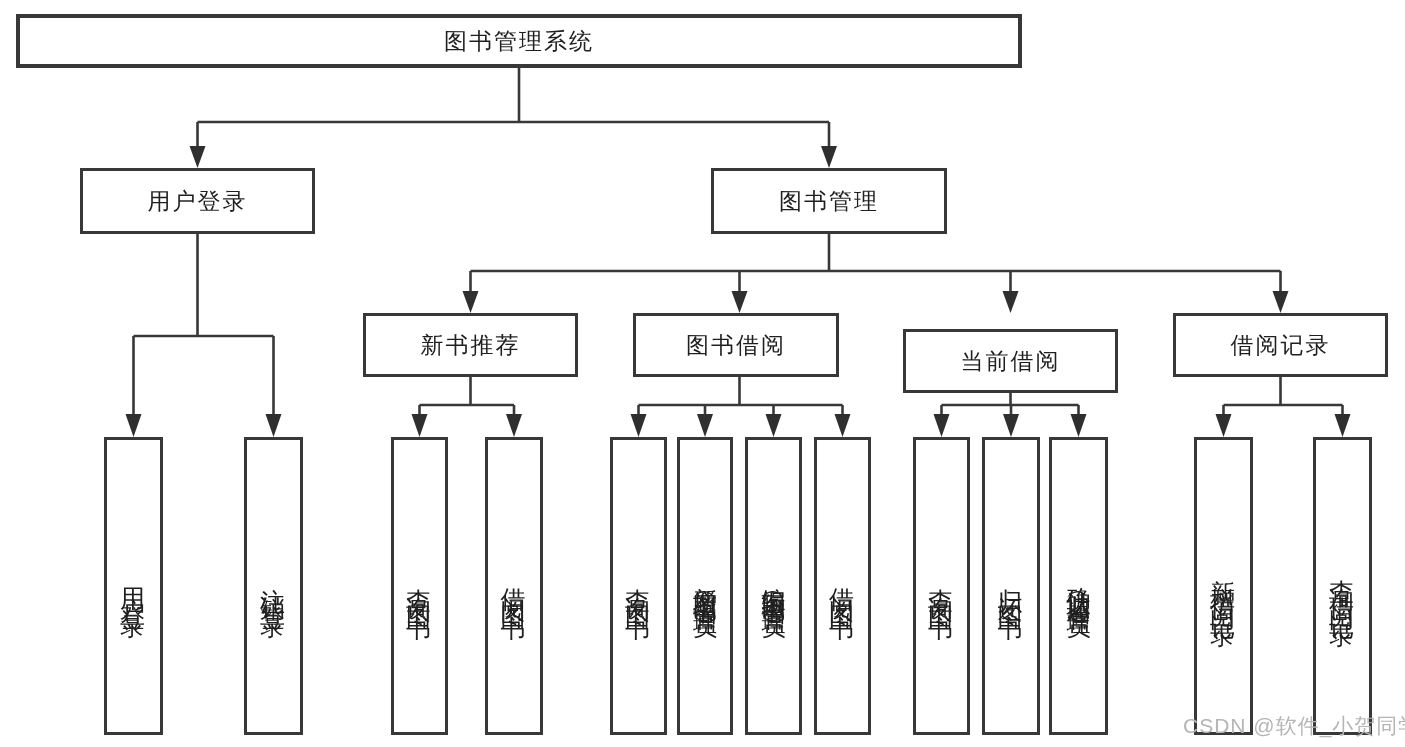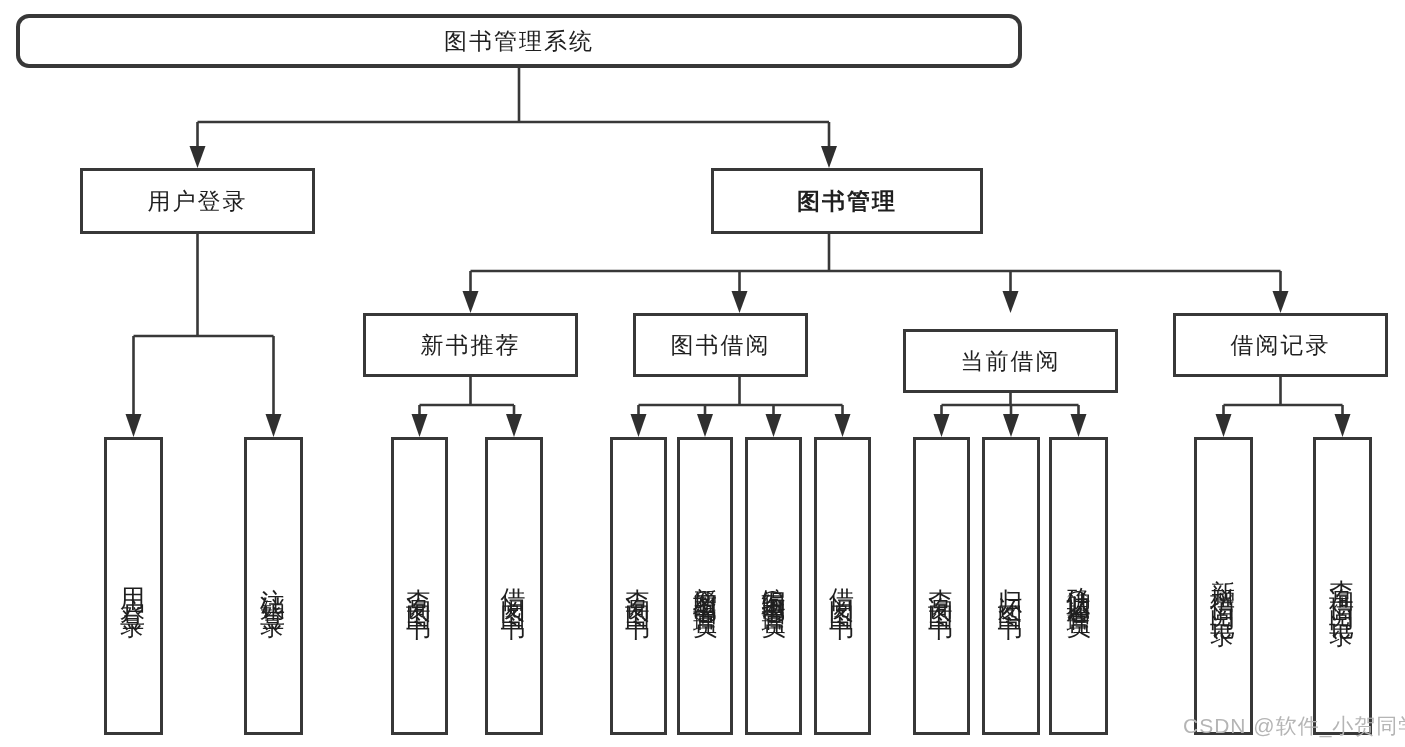--- a/index.html
+++ b/index.html
@@ -29,21 +29,21 @@
     background: #ffffff;
     border: 3px solid #383838;
     display: flex;
     align-items: center;
     justify-content: center;
     color: #1f1f1f;
     font-size: 23px;
     letter-spacing: 2px;
     white-space: nowrap;
   }
-  .node.root { border-width: 4px; border-radius: 13px; }
+  .node.root { border-width: 4px; }
   .leaf .vtext {
     writing-mode: vertical-rl;
     text-orientation: mixed;
     font-size: 25px;
     letter-spacing: 9px;
     white-space: nowrap;
   }
   .leaf.long .vtext {
     font-size: 24px;
     letter-spacing: 4px;
@@ -133,28 +133,28 @@
     </g>
   </svg>
 
   <div class="node root" style="left:16px; top:14px; width:1006px; height:54px;">
     <span>图书管理系统</span>
   </div>
 
   <div class="node" style="left:80px; top:168px; width:235px; height:66px;">
     <span>用户登录</span>
   </div>
-  <div class="node" style="left:711px; top:168px; width:272px; height:66px;font-weight:bold;">
+  <div class="node" style="left:711px; top:168px; width:236px; height:66px;">
     <span>图书管理</span>
   </div>
 
   <div class="node" style="left:363px; top:313px; width:215px; height:64px;">
     <span>新书推荐</span>
   </div>
-  <div class="node" style="left:633px; top:313px; width:175px; height:64px;">
+  <div class="node" style="left:633px; top:313px; width:206px; height:64px;">
     <span>图书借阅</span>
   </div>
   <div class="node" style="left:903px; top:313px; width:215px; height:64px;margin-top:16px;">
     <span>当前借阅</span>
   </div>
   <div class="node" style="left:1173px; top:313px; width:215px; height:64px;">
     <span>借阅记录</span>
   </div>
 
   <div class="node leaf" style="left:104px; top:437px; width:59px; height:298px;">

